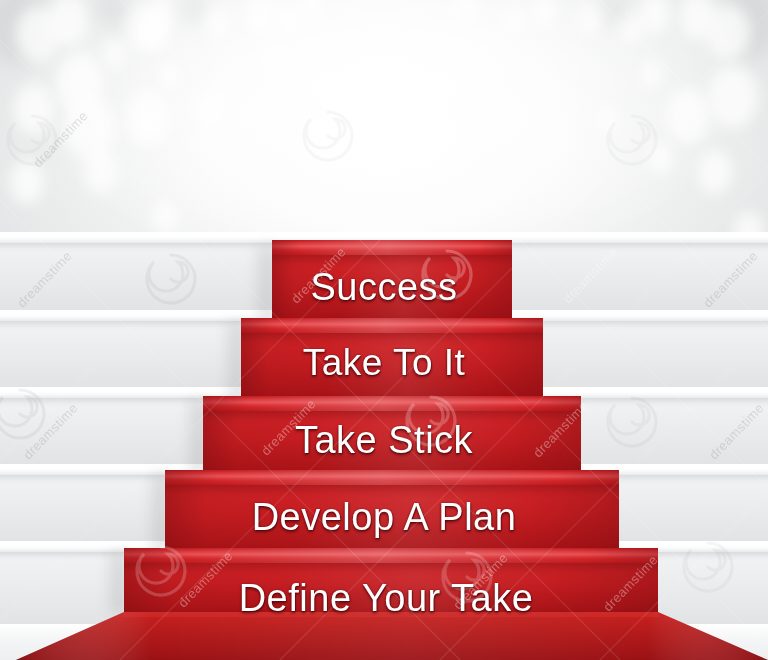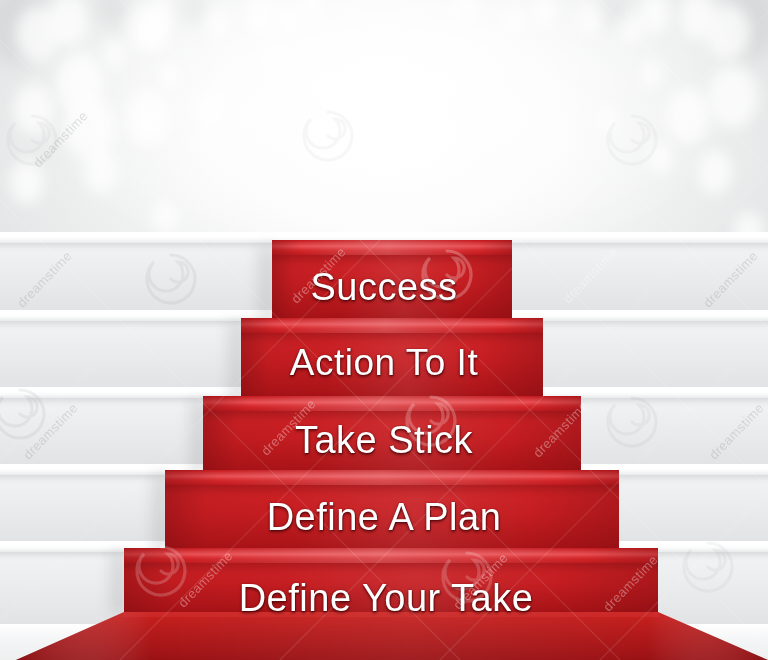--- a/index.html
+++ b/index.html
@@ -341,27 +341,27 @@
         <path d="M124,0 L658,0 L660,5 L122,5 Z" fill="rgba(230,80,80,0.18)"></path>
       </svg>
     </div>
   </div>
 
   <div>
     <div class="label" style="left:0; right:0; top:268px; font-size:38px;">
       <span>Success</span>
     </div>
     <div class="label" style="left:0; right:0; top:344px; font-size:37px;">
-      <span>Action To It</span>
+      <span>Take To It</span>
     </div>
     <div class="label" style="left:0; right:0; top:421px; font-size:38px;">
       <span>Take Stick</span>
     </div>
     <div class="label" style="left:0; right:0; top:498px; font-size:38px;">
-      <span>Define A Plan</span>
+      <span>Develop A Plan</span>
     </div>
     <div class="label" style="left:4px; right:0; top:579px; font-size:38px;">
       <span>Define Your Take</span>
     </div>
   </div>
 
   <div class="wm-layer">
 
     <svg class="wm-cross" width="768" height="660" viewBox="0 0 768 660">
       <g stroke="rgba(255,255,255,0.40)" stroke-width="1.1" fill="none">

